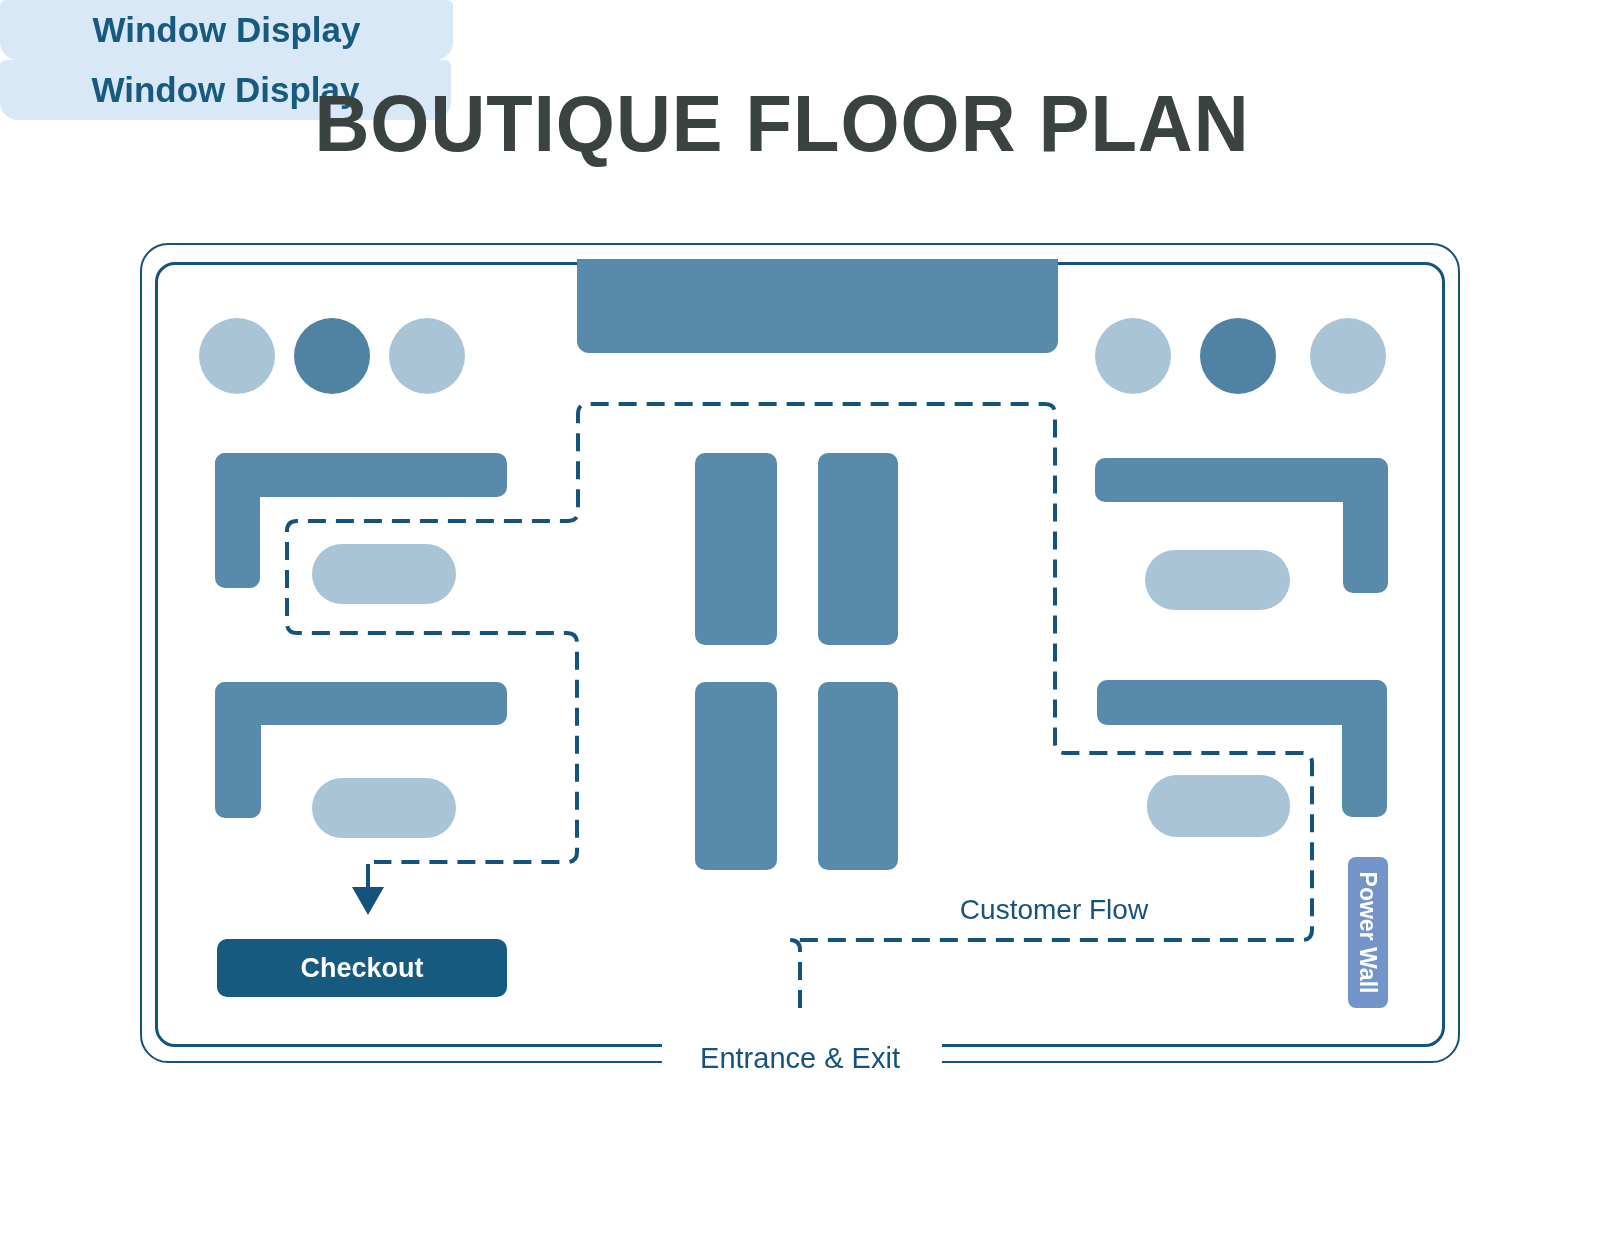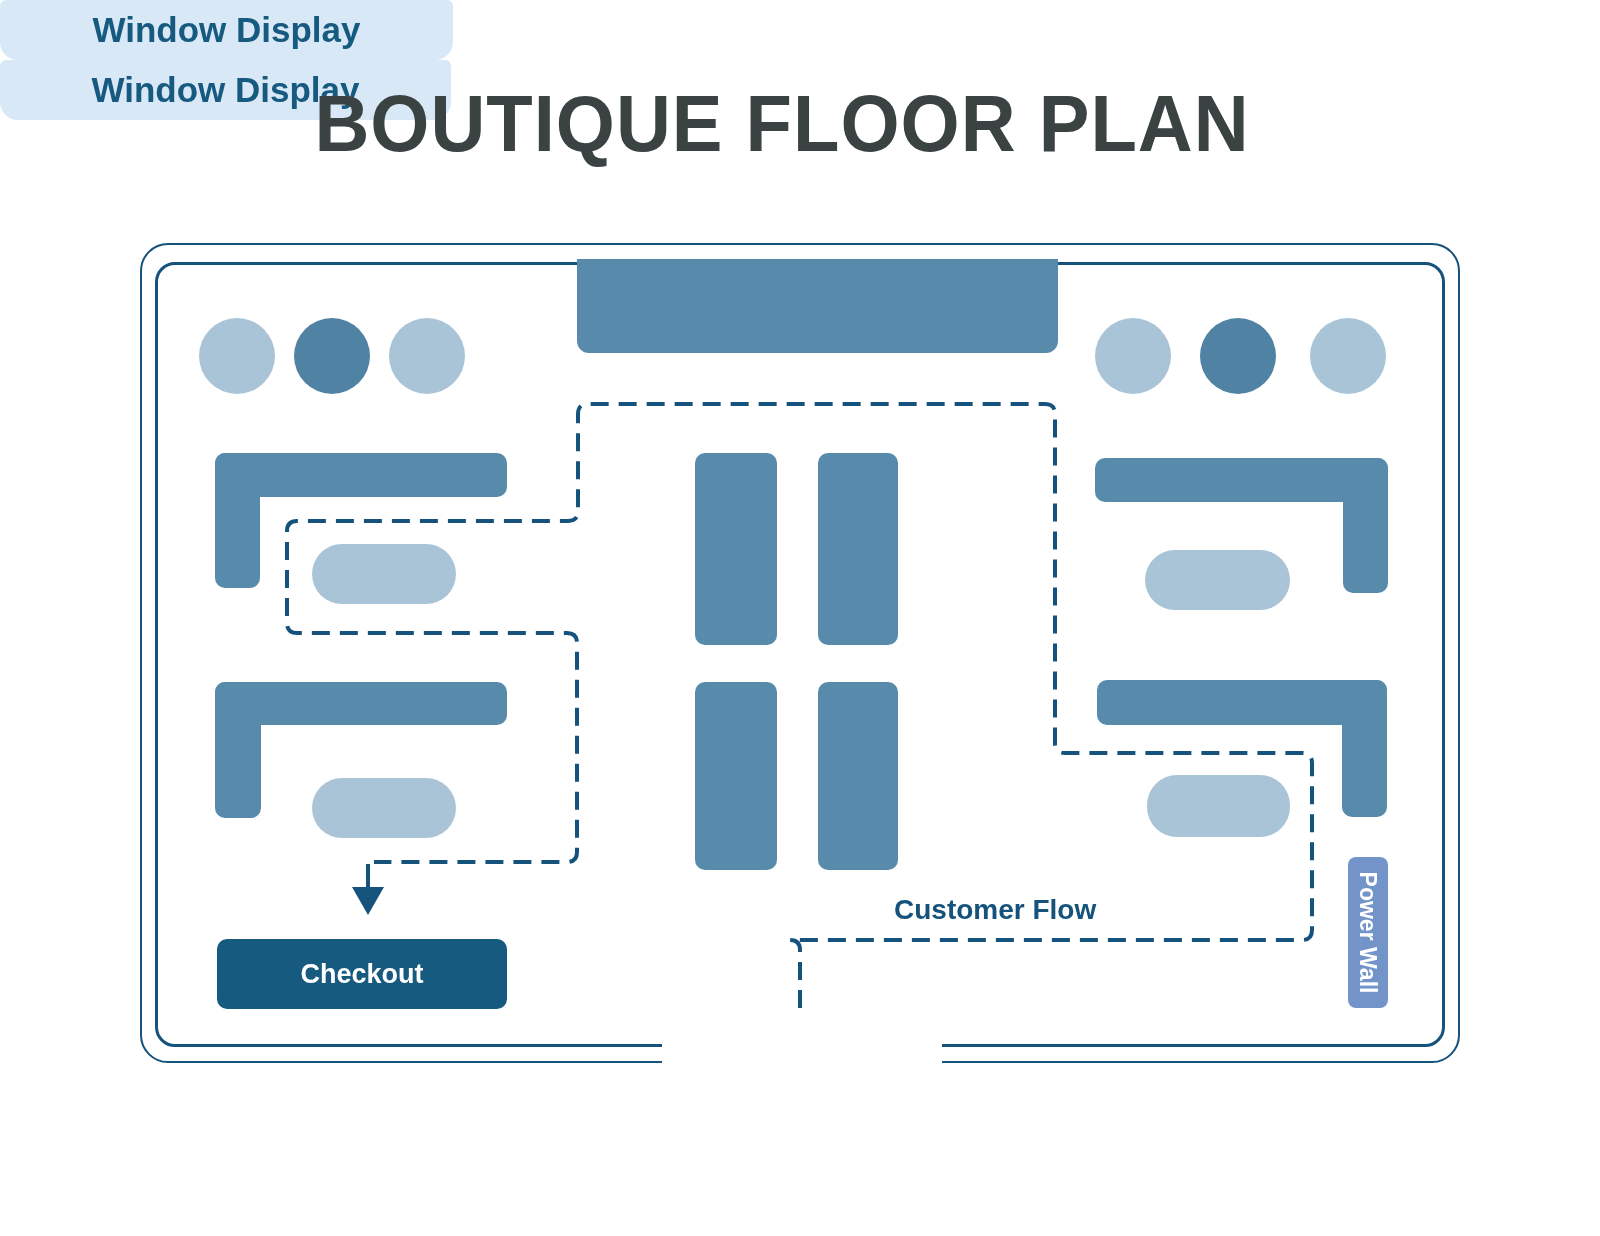--- a/index.html
+++ b/index.html
@@ -42,21 +42,21 @@
   .blue{background:var(--fixture-blue);}
   .lite{background:var(--light-blue);}
   .round10{border-radius:10px;}
   .pill{border-radius:30px;}
   .circle{border-radius:50%;width:76px;height:76px;top:318px;}
   .circle.dark{background:var(--circle-accent);}
 
   .top-bar{left:577px;top:259px;width:481px;height:94px;border-radius:0 0 12px 12px;}
 
   .checkout{
-    left:217px;top:939px;width:290px;height:70px;background:var(--checkout-bg);
+    left:217px;top:939px;width:290px;height:58px;background:var(--checkout-bg);
     border-radius:10px;display:flex;align-items:center;justify-content:center;
     color:#fff;font-weight:bold;font-size:27px;z-index:5;
   }
   .power-wall{
     left:1348px;top:857px;width:40px;height:151px;background:var(--power-wall-bg);
     border-radius:8px;display:flex;align-items:center;justify-content:center;z-index:5;
   }
   .power-wall span{
     transform:rotate(90deg);white-space:nowrap;color:#fff;font-weight:bold;font-size:23px;
   }
@@ -64,21 +64,21 @@
     top:1068px;height:60px;background:var(--window-display-bg);
     border-radius:6px 6px 18px 18px;display:flex;align-items:center;justify-content:center;
     color:var(--checkout-bg);font-weight:bold;font-size:35px;z-index:3;
   }
   .window-left{left:205px;width:453px;}
   .window-right{left:942px;width:451px;}
 
   .flow-svg{position:absolute;left:0;top:0;z-index:4;}
 
   .label{
-    position:absolute;z-index:5;color:var(--navy);font-weight:bold;
+    position:absolute;z-index:5;color:var(--navy);font-weight:normal;text-align:center;
   }
   .customer-flow{left:894px;top:894px;width:320px;font-size:28px;}
   .entrance-exit{left:640px;top:1042px;width:320px;font-size:29px;}
 </style>
 </head>
 <body>
 
 <div class="canvas">
 
   <div class="title">BOUTIQUE FLOOR PLAN</div>
@@ -131,20 +131,21 @@
 
   <div class="shape checkout">
     <span>Checkout</span>
   </div>
 
   <div class="shape power-wall">
     <span>Power Wall</span>
   </div>
 
   <div class="label customer-flow">Customer Flow</div>
+  <div class="label entrance-exit">Entrance &amp; Exit</div>
 
   <div class="window-display window-left">
     <span>Window Display</span>
   </div>
   <div class="window-display window-right">
     <span>Window Display</span>
   </div>
 
 </div>
 

